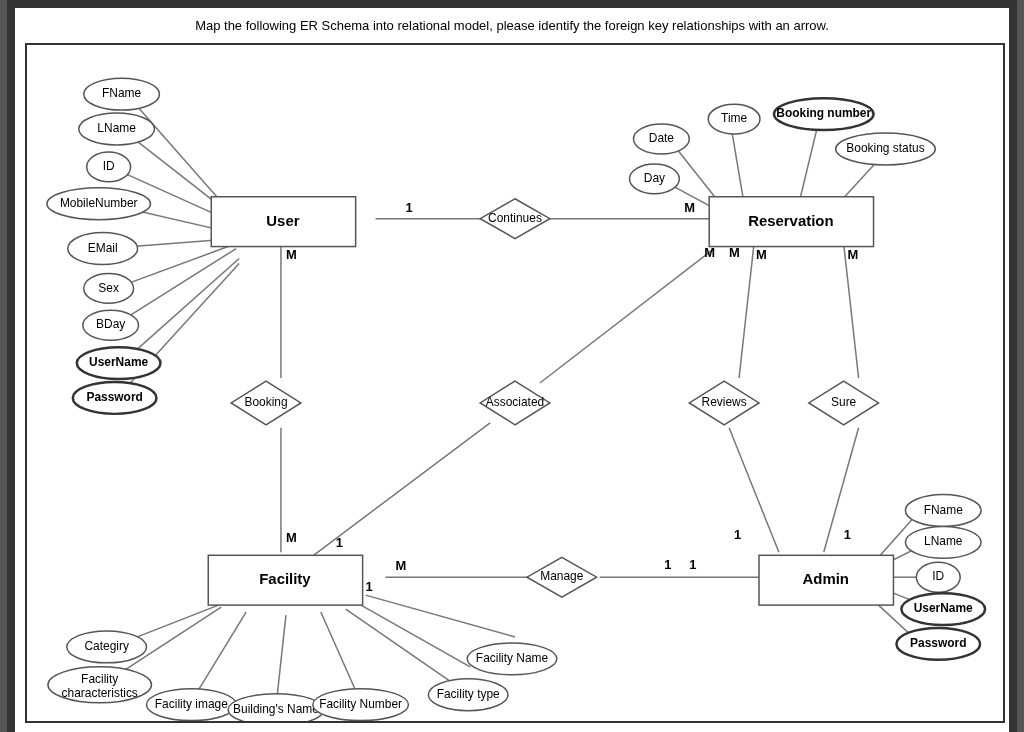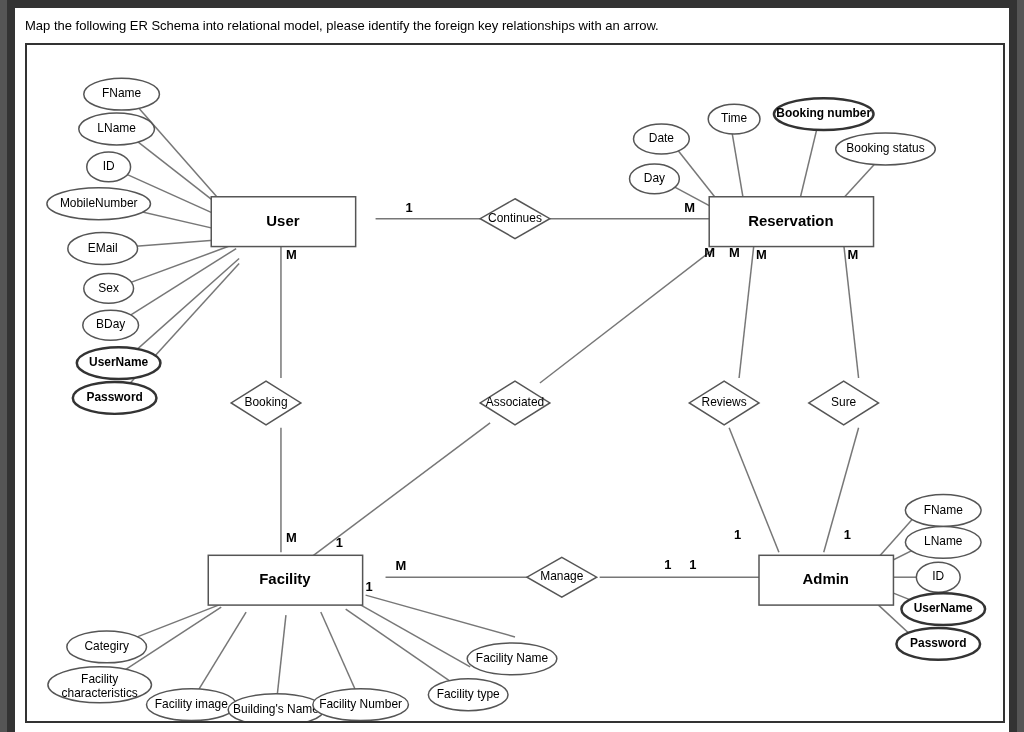--- a/index.html
+++ b/index.html
@@ -13,20 +13,21 @@
     }
     .outer-container {
       background: #333;
       padding: 8px;
       width: 1010px;
     }
     .inner-container {
       background: white;
       padding: 10px;
       position: relative;
+      text-align: center;
     }
     .instruction {
       font-size: 13px;
       color: #000;
       margin-bottom: 10px;
       font-family: Arial, sans-serif;
     }
     .diagram-area {
       background: white;
       position: relative;

